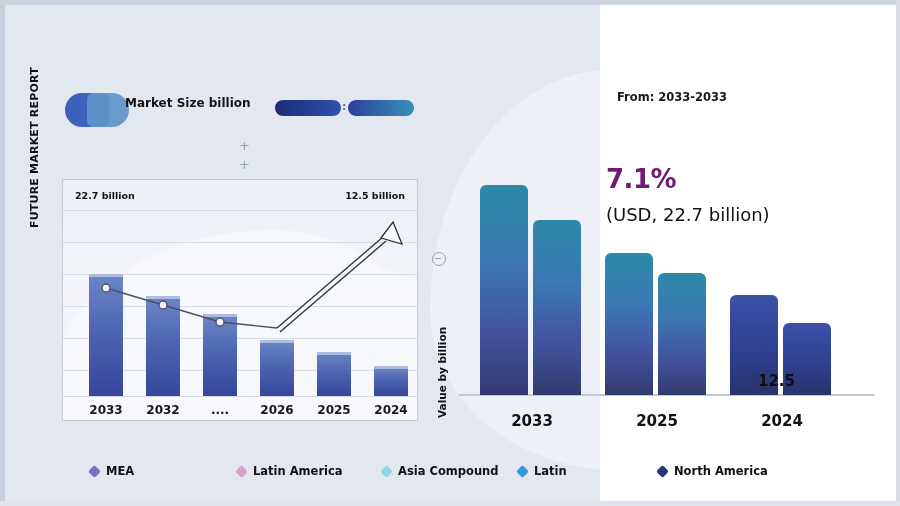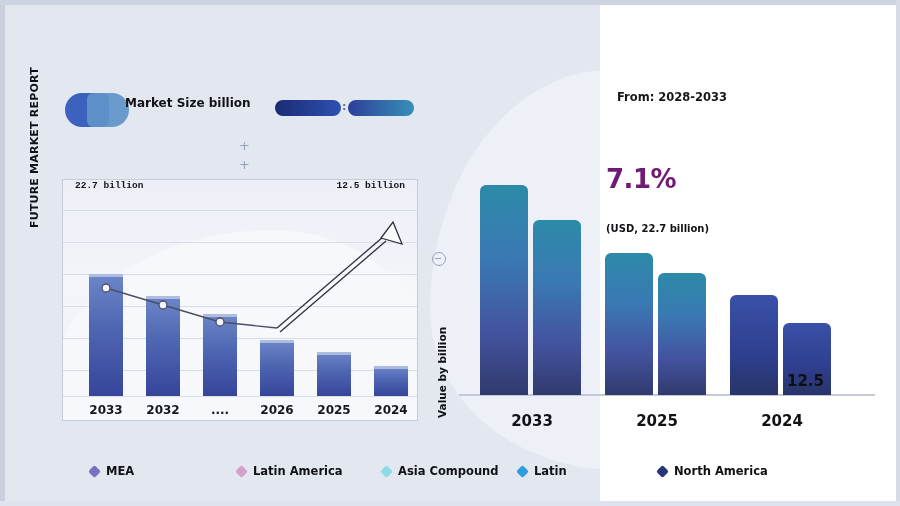--- a/index.html
+++ b/index.html
@@ -198,25 +198,24 @@
     position: absolute;
     bottom: 3px;
     width: 46px;
     text-align: center;
     font-size: 12px;
     font-weight: 700;
     color: #16161c;
   }
   .lchart-note {
     position: absolute;
-    top: 0;
+    top: 10px;
     font-size: 9.5px;
     font-weight: 700;
     color: #121218;
-    font-family: Liberation Mono, monospace;
   }
   .yaxis-left {
     position: absolute;
     left: 28px; top: 228px;
     width: 200px;
     transform: rotate(-90deg);
     transform-origin: left top;
     font-size: 11px;
     font-weight: 700;
     color: #101016;
@@ -257,28 +256,28 @@
   .cagr-value {
     position: absolute;
     left: 606px; top: 164px;
     font-size: 26px;
     font-weight: 700;
     color: #701a75;
     letter-spacing: -0.5px;
   }
   .cagr-sub {
     position: absolute;
-    left: 606px; top: 223px;
-    font-size: 10px;
-    font-weight: 700;
+    left: 606px; top: 204px;
+    font-size: 18px;
+    font-weight: 400;
     color: #111116;
   }
   .value-label-125 {
     position: absolute;
-    left: 787px; top: 372px;
+    left: 758px; top: 372px;
     font-size: 15px;
     font-weight: 700;
     color: #0e0e13;
   }
   .yaxis-right {
     position: absolute;
     left: 436px; top: 418px;
     width: 150px;
     transform: rotate(-90deg);
     transform-origin: left top;
@@ -412,21 +411,21 @@
     </svg>
 
     <div class="lbl-x" style="left:20px">2033</div>
     <div class="lbl-x" style="left:77px">2032</div>
     <div class="lbl-x" style="left:134px">....</div>
     <div class="lbl-x" style="left:191px">2026</div>
     <div class="lbl-x" style="left:248px">2025</div>
     <div class="lbl-x" style="left:305px">2024</div>
   </div>
 
-  <div class="subtitle-right">From: 2028-2033</div>
+  <div class="subtitle-right">From: 2033-2033</div>
 
   <div class="cagr-value">7.1%</div>
   <div class="cagr-sub">(USD, 22.7 billion)</div>
 
   <div class="minus-icon-r"></div>
   <div class="yaxis-right">Value by billion</div>
   <div class="bracket-mark"></div>
 
   <div class="rchart">
     <div class="rbaseline"></div>

